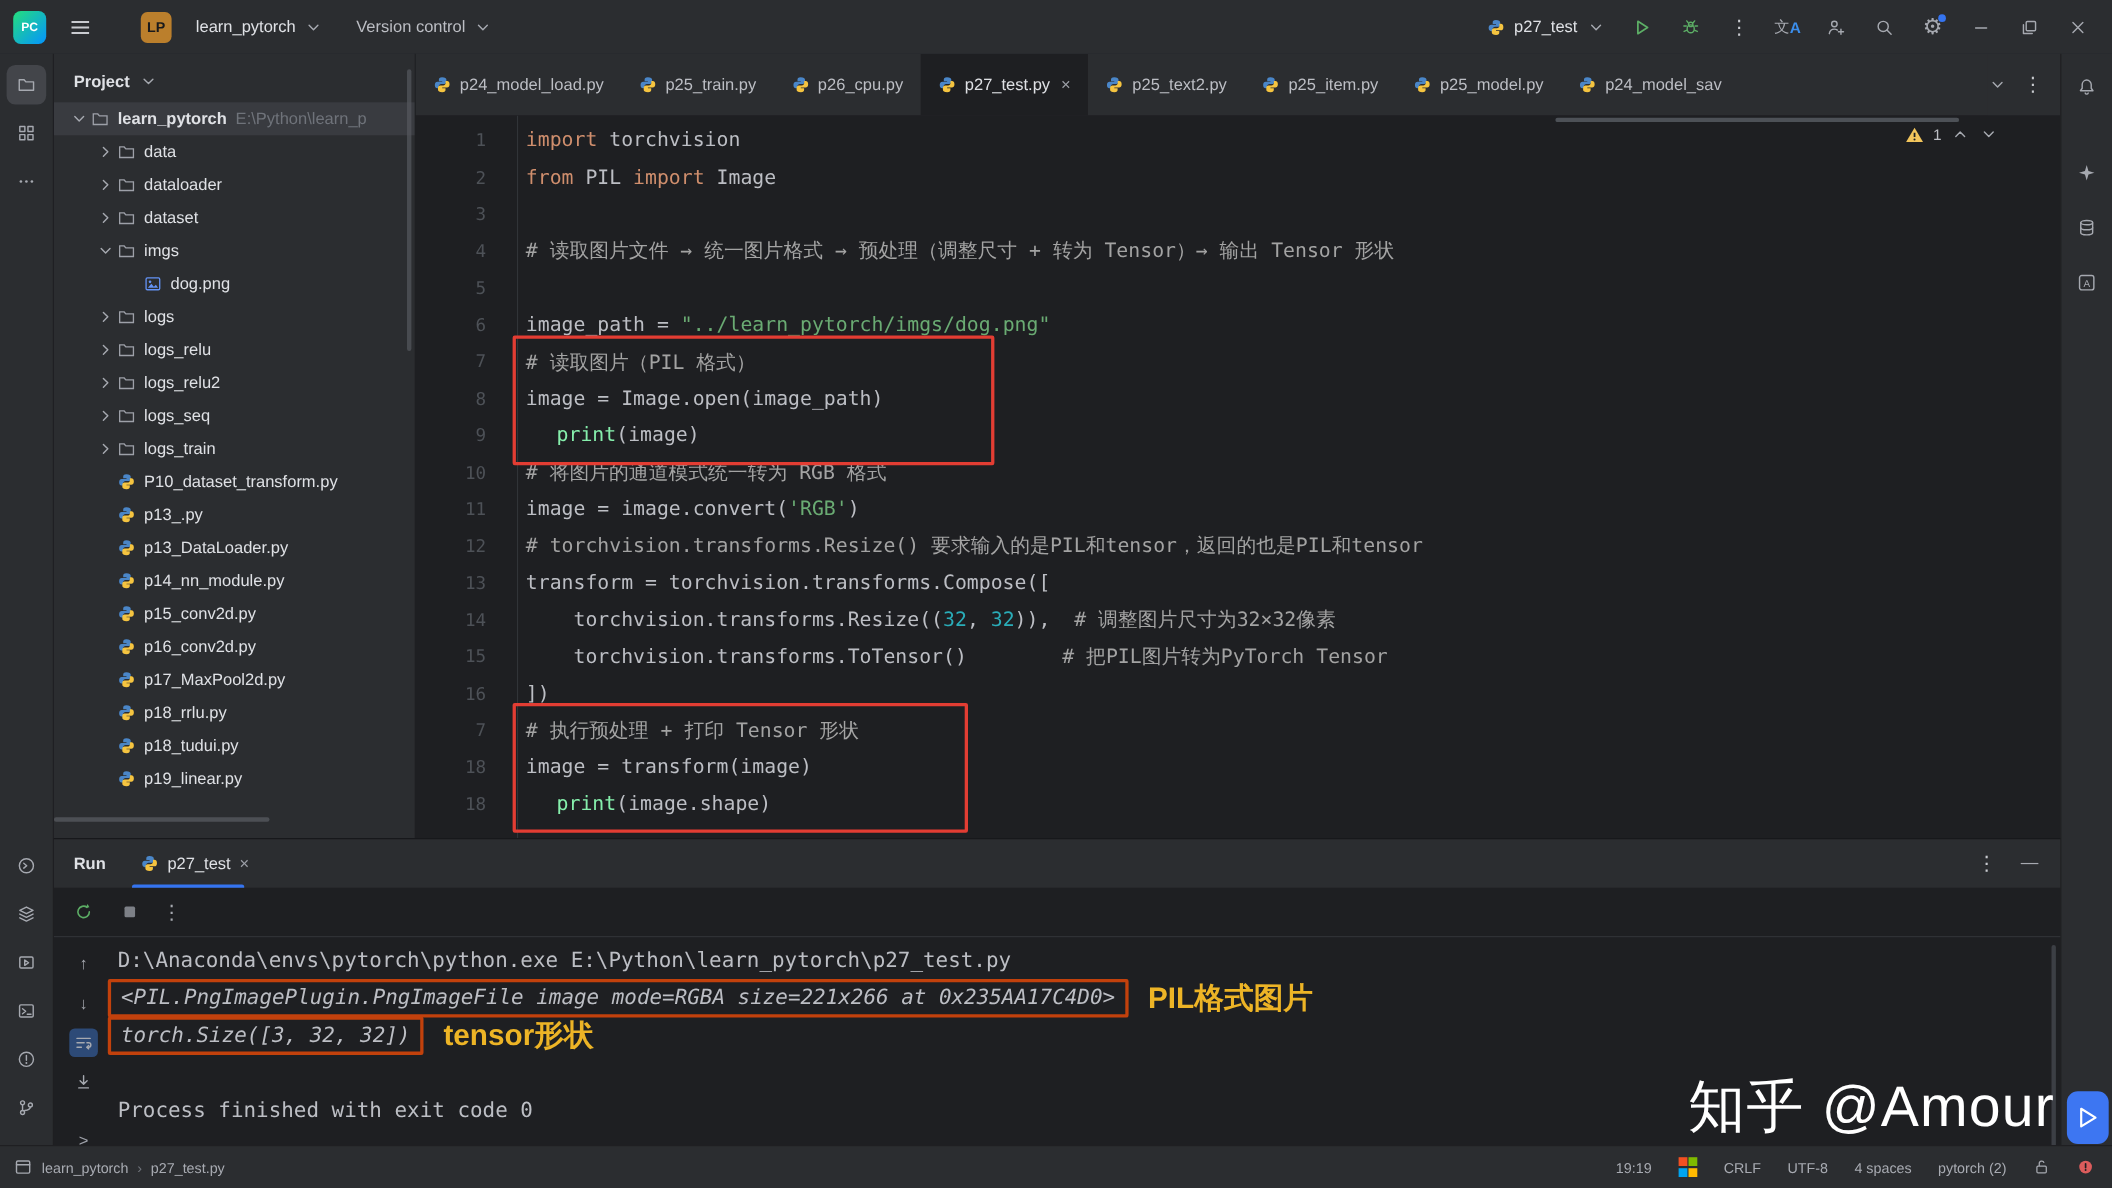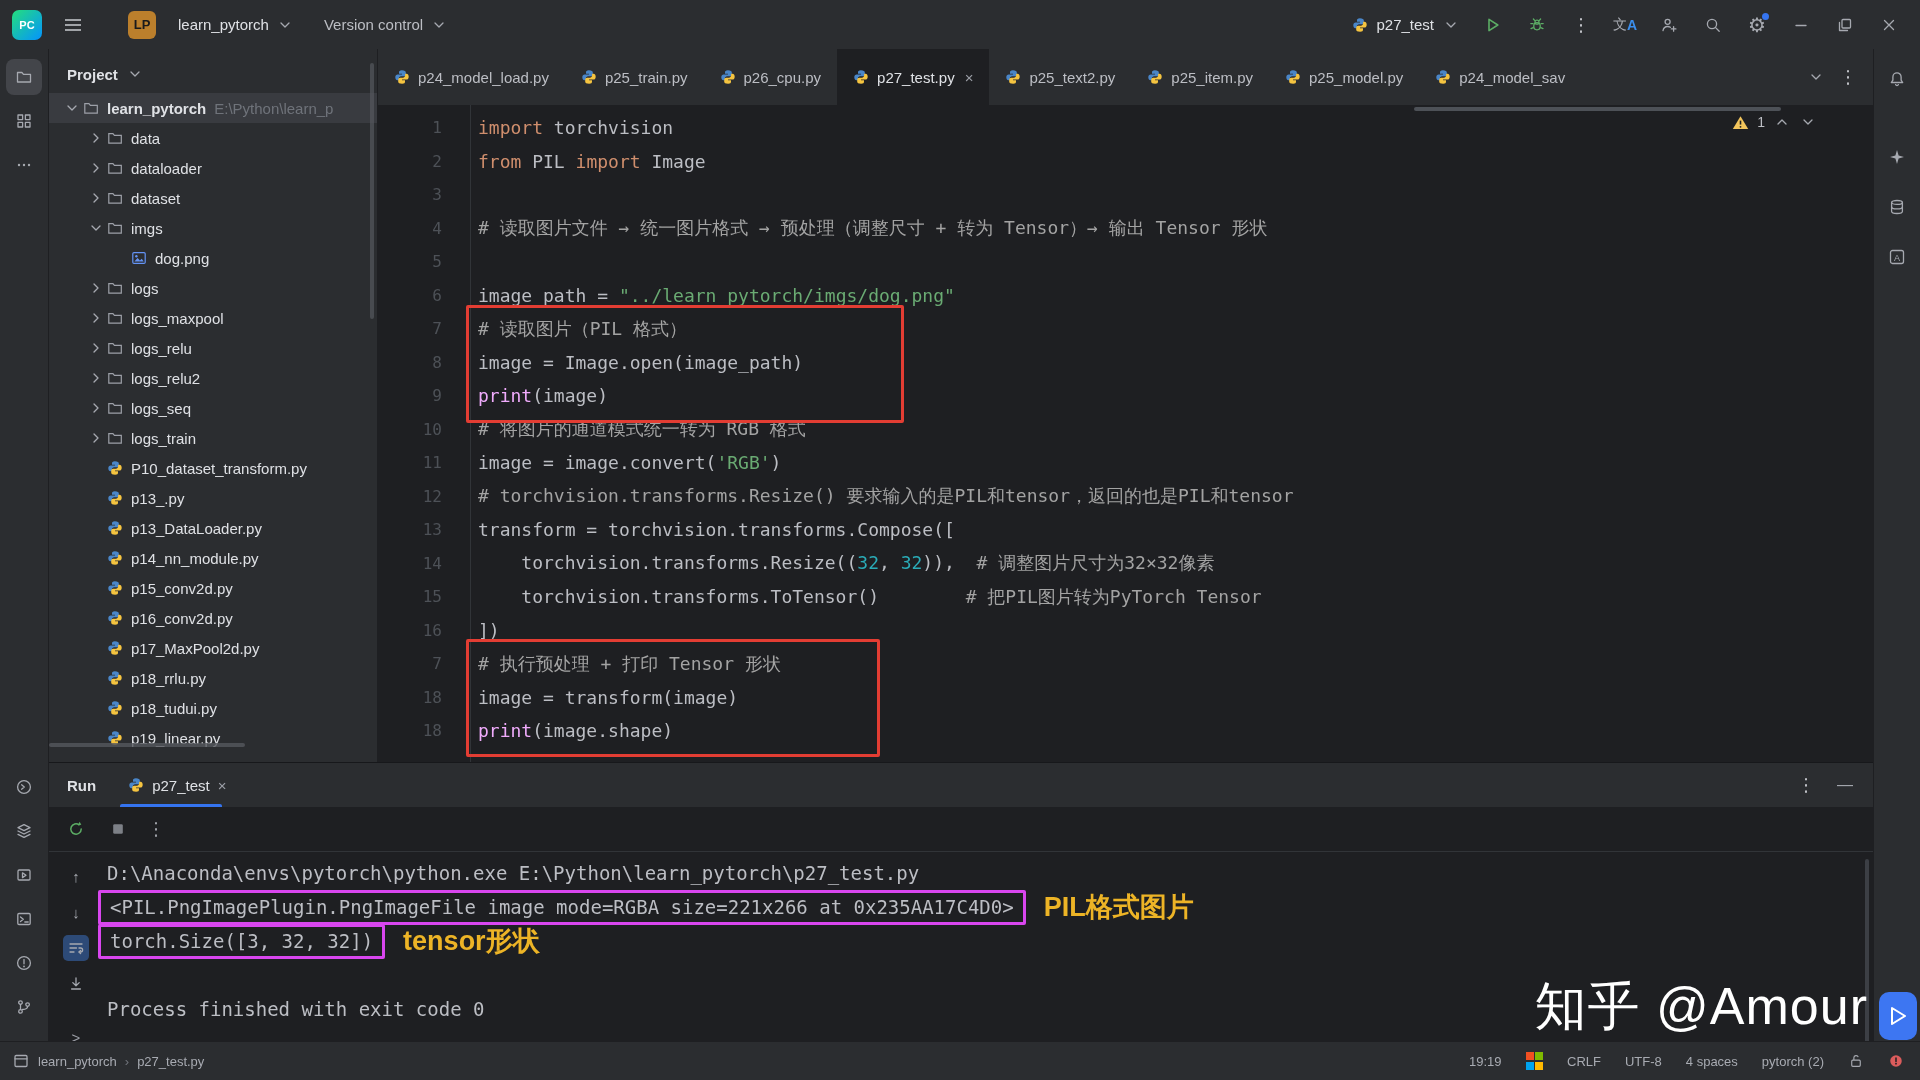--- a/index.html
+++ b/index.html
@@ -56,21 +56,21 @@
   .tab .close{color:#9da0a8;font-size:15px;margin-left:2px;}
   .tab-controls{margin-left:auto;display:flex;align-items:center;gap:14px;padding-right:16px;background:#2b2d30;}
   #editor{position:absolute;left:0;top:56px;width:1495px;height:657px;background:#1e1f22;overflow:hidden;}
   .hscroll-thumb{position:absolute;left:1036px;top:2px;width:367px;height:4px;border-radius:2px;background:#4d5157;}
   #code-lines{position:absolute;left:0;top:6px;width:100%;font-family:"DejaVu Sans Mono",monospace;font-size:18px;}
   .cl{height:33.5px;display:flex;align-items:center;white-space:pre;}
   .cl .ln{width:64px;flex:0 0 64px;text-align:right;color:#4d5157;font-size:16px;padding-right:28px;}
   .cl .ct{padding-left:8px;}
   .gutter-sep{position:absolute;left:92px;top:0;width:1px;height:657px;background:#313438;}
   .s-pl{color:#bcbec4;} .s-kw{color:#cf8e6d;} .s-str{color:#6aab73;} .s-num{color:#2aacb8;}
-  .s-com{color:#a3a3a3;} .s-fn{color:#f0abfc;}
+  .s-com{color:#a3a3a3;} .s-fn{color:#86efac;margin-left:28px;}
   .anno-box{position:absolute;border:3.5px solid #e33d33;border-radius:2px;pointer-events:none;}
   #insp-widget{position:absolute;right:56px;top:8px;display:flex;align-items:center;gap:8px;color:#bcbec4;font-size:14px;}
 
   
   #right-bar{left:1873px;top:49px;width:47px;height:992px;background:#2b2d30;border-left:1px solid #1e1f22;
     box-sizing:border-box;display:flex;flex-direction:column;align-items:center;padding-top:12px;}
   #right-bar .act-btn{margin-bottom:14px;}
   .rb-gap{height:28px;}
 
   
@@ -80,21 +80,21 @@
   .run-tab{position:relative;display:flex;align-items:center;gap:8px;height:100%;padding:0 10px;font-size:15px;}
   .run-tab::after{content:"";position:absolute;left:2px;right:14px;bottom:0;height:3px;background:#3574f0;border-radius:2px 2px 0 0;}
   .rp-header-right{margin-left:auto;display:flex;align-items:center;gap:22px;padding-right:20px;color:#a6a9b0;}
   .rp-toolbar{height:44px;display:flex;align-items:center;gap:16px;padding-left:14px;border-bottom:1px solid #313438;}
   #console-gutter{position:absolute;left:8px;top:100px;width:38px;display:flex;flex-direction:column;align-items:center;gap:10px;}
   .cg-btn{width:26px;height:26px;display:flex;align-items:center;justify-content:center;border-radius:5px;color:#a6a9b0;font-size:15px;}
   .cg-btn.on{background:#2d4a77;}
   .cg-chev{margin-top:22px;color:#9da0a8;font-size:15px;}
   #console{position:absolute;left:58px;top:93px;right:20px;font-family:"DejaVu Sans Mono",monospace;font-size:19px;color:#bcbec4;}
   .console-line{height:34px;line-height:34px;white-space:pre;display:flex;align-items:center;}
-  .redbox{display:inline-block;height:29px;line-height:29px;border:3px solid #d946ef;border-radius:2px;padding:0 9px;margin-left:-9px;}
+  .redbox{display:inline-block;height:29px;line-height:29px;border:3px solid #c2410c;border-radius:2px;padding:0 9px;margin-left:-9px;font-style:italic;}
   .note{color:#edb426;font-family:"Liberation Sans",sans-serif;font-weight:bold;font-size:27px;margin-left:18px;}
   .console-vscroll{position:absolute;right:2px;top:4px;width:4px;height:230px;background:#3c3f45;border-radius:2px;}
 
   
   #statusbar{left:0;top:1041px;width:1920px;height:39px;background:#2b2d30;border-top:1px solid #1e1f22;box-sizing:border-box;
     display:flex;align-items:center;color:#a8abb2;font-size:13px;}
   .sb-left{display:flex;align-items:center;gap:8px;padding-left:12px;}
   .sb-crumb{color:#a8abb2;}
   .sb-sep{color:#6f737a;}
   .sb-right{margin-left:auto;display:flex;align-items:center;gap:24px;padding-right:16px;}
@@ -361,33 +361,20 @@
           <svg width="18" height="18" viewBox="0 0 18 18" fill="none" stroke="#A6A9B0" stroke-width="1.3" stroke-linecap="round" stroke-linejoin="round">
             <path d="M7 5l4 4-4 4"></path>
           </svg>
         </span>
         <span class="icn tr-icn">
           <svg width="16" height="16" viewBox="0 0 16 16">
             <path fill="none" stroke="#9DA0A8" stroke-width="1.2" d="M1.8 13.2V3.6h4.1l1.5 1.8h6.9v7.8z"></path>
           </svg>
         </span>
         <span class="tr-label">logs</span>
-      </div>
-      <div class="tree-row" style="padding-left: 36px;">
-        <span class="tr-chev">
-          <svg width="18" height="18" viewBox="0 0 18 18" fill="none" stroke="#A6A9B0" stroke-width="1.3" stroke-linecap="round" stroke-linejoin="round">
-            <path d="M7 5l4 4-4 4"></path>
-          </svg>
-        </span>
-        <span class="icn tr-icn">
-          <svg width="16" height="16" viewBox="0 0 16 16">
-            <path fill="none" stroke="#9DA0A8" stroke-width="1.2" d="M1.8 13.2V3.6h4.1l1.5 1.8h6.9v7.8z"></path>
-          </svg>
-        </span>
-        <span class="tr-label">logs_maxpool</span>
       </div>
       <div class="tree-row" style="padding-left: 36px;">
         <span class="tr-chev">
           <svg width="18" height="18" viewBox="0 0 18 18" fill="none" stroke="#A6A9B0" stroke-width="1.3" stroke-linecap="round" stroke-linejoin="round">
             <path d="M7 5l4 4-4 4"></path>
           </svg>
         </span>
         <span class="icn tr-icn">
           <svg width="16" height="16" viewBox="0 0 16 16">
             <path fill="none" stroke="#9DA0A8" stroke-width="1.2" d="M1.8 13.2V3.6h4.1l1.5 1.8h6.9v7.8z"></path>

